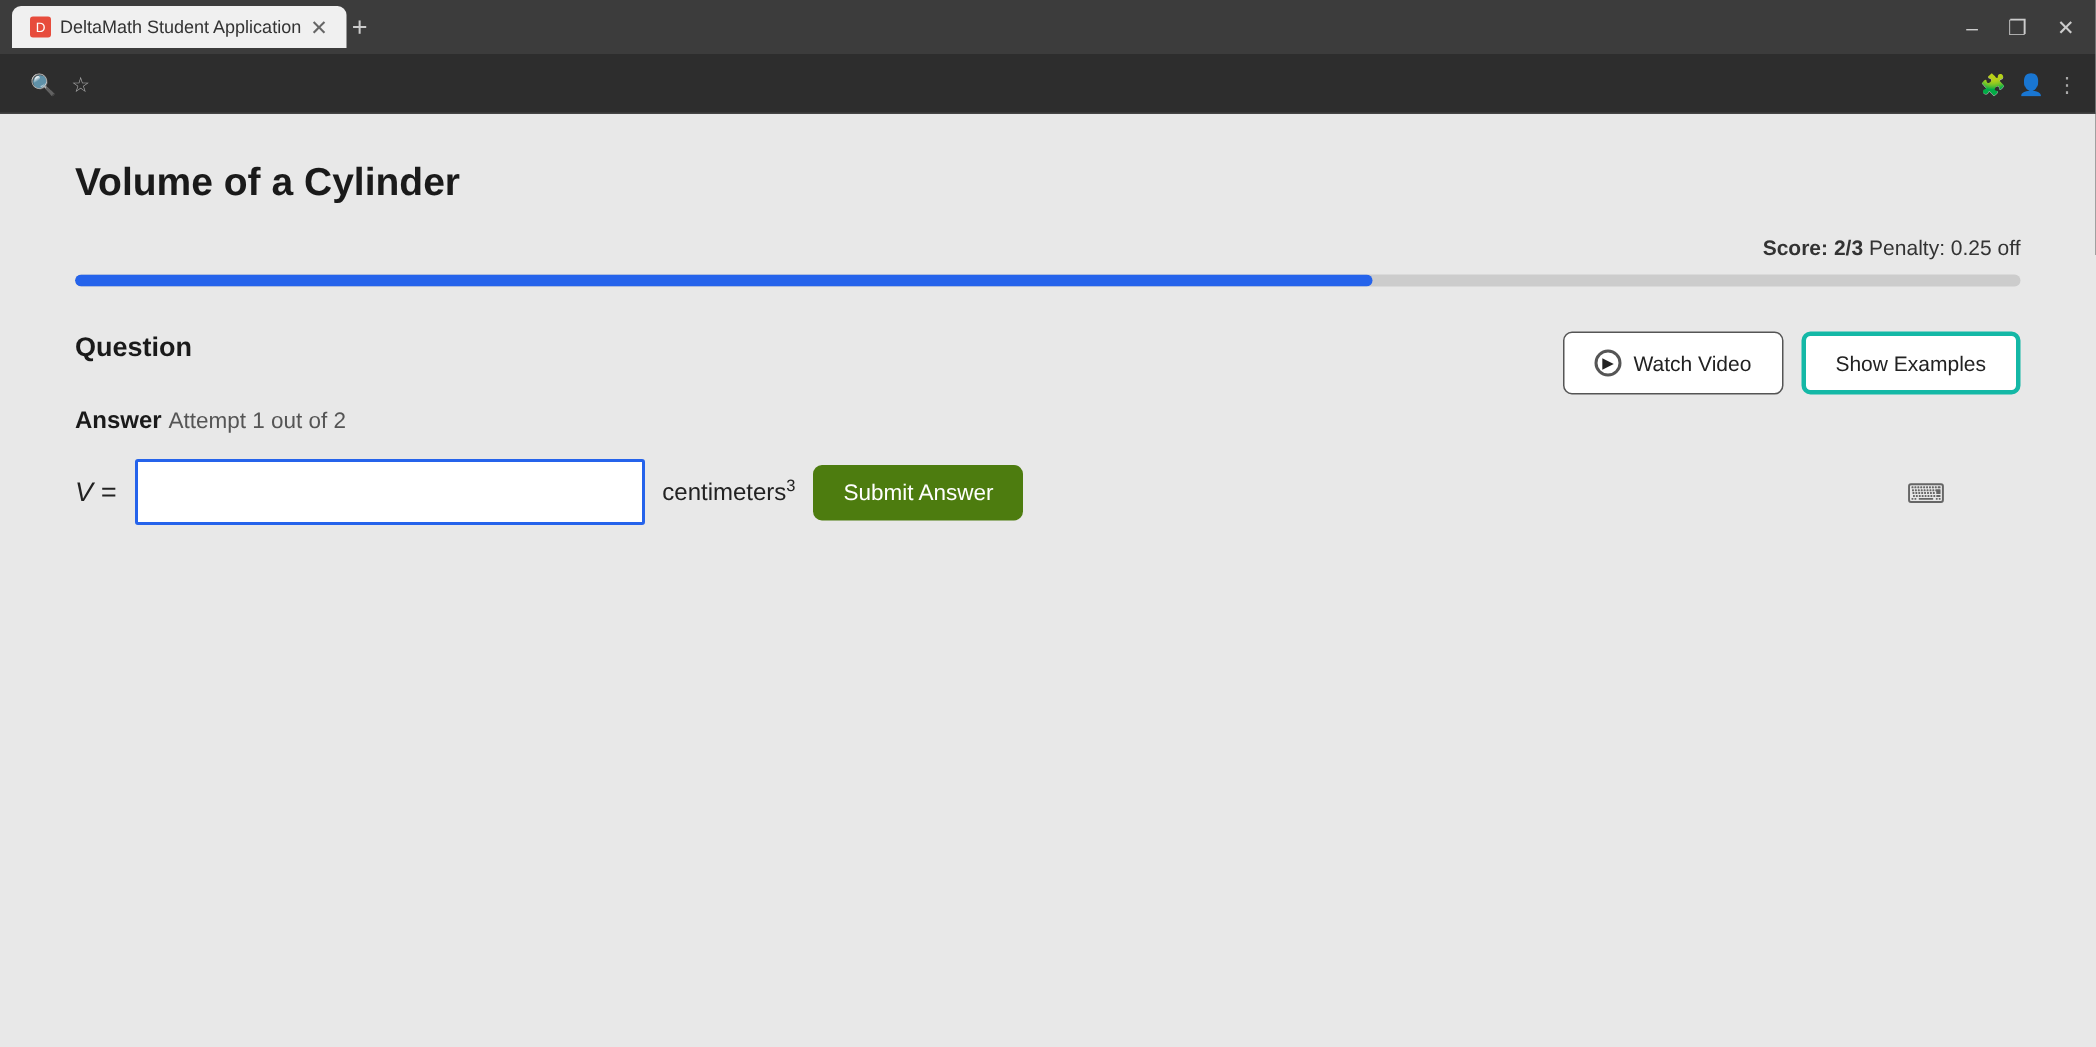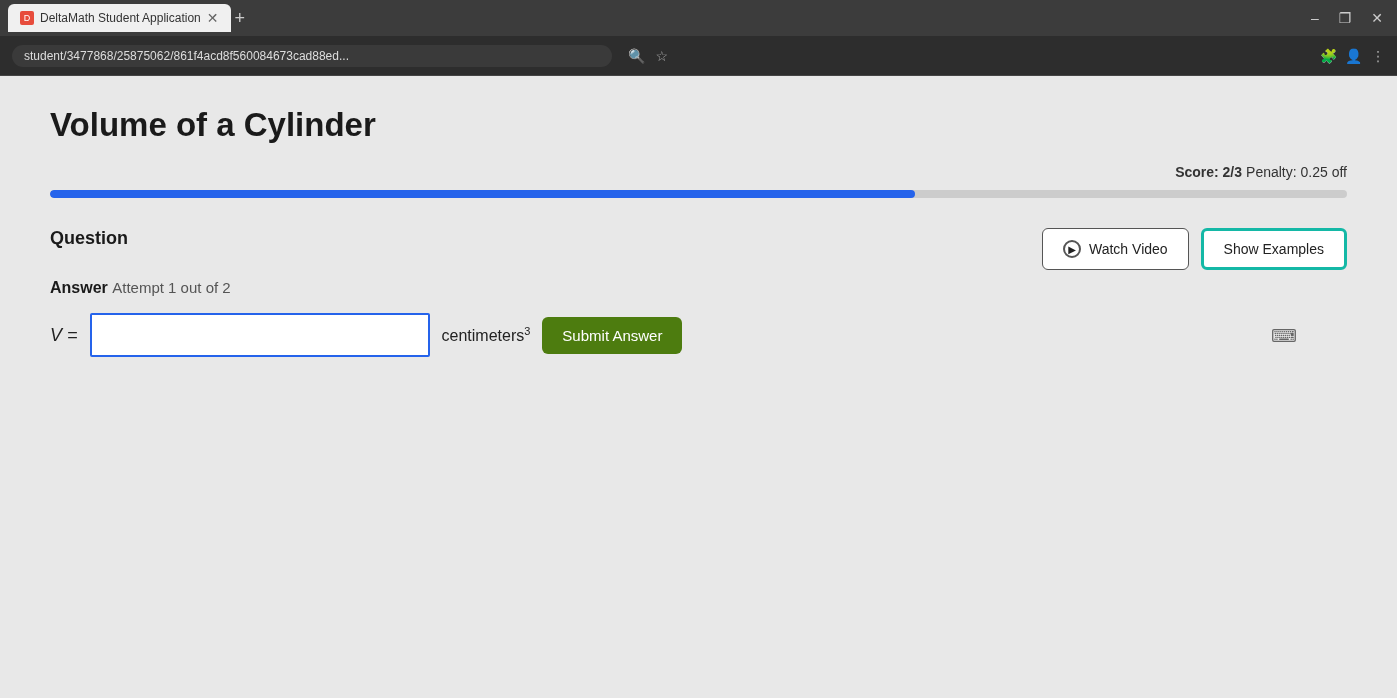--- a/index.html
+++ b/index.html
@@ -130,21 +130,21 @@
     
     .page-content {
       background: #e8e8e8;
       width: 100%;
       height: calc(698px - 76px);
       overflow-y: auto;
       padding: 30px 50px;
     }
 
     .page-title {
-      font-size: 33px;
+      font-size: 26px;
       font-weight: bold;
       color: #1a1a1a;
       margin-bottom: 20px;
     }
 
     .score-line {
       display: flex;
       gap: 4px;
       align-items: center;
       margin-bottom: 10px;
@@ -331,21 +331,20 @@
     <button class="tab-add">+</button>
   </div>
   <div class="window-controls">
     <span class="win-btn">–</span>
     <span class="win-btn">❐</span>
     <span class="win-btn">✕</span>
   </div>
 </div>
 
 <div class="address-bar">
-  <input class="address-input" type="text" value="student/3477868/25875062/861f4acd8f560084673cad88ed..." style="">
   <div class="address-icons">
     <span class="addr-icon">🔍</span>
     <span class="addr-icon">☆</span>
   </div>
   <div class="browser-actions">
     <span class="addr-icon">🧩</span>
     <span class="addr-icon">👤</span>
     <span class="addr-icon">⋮</span>
   </div>
 </div>

